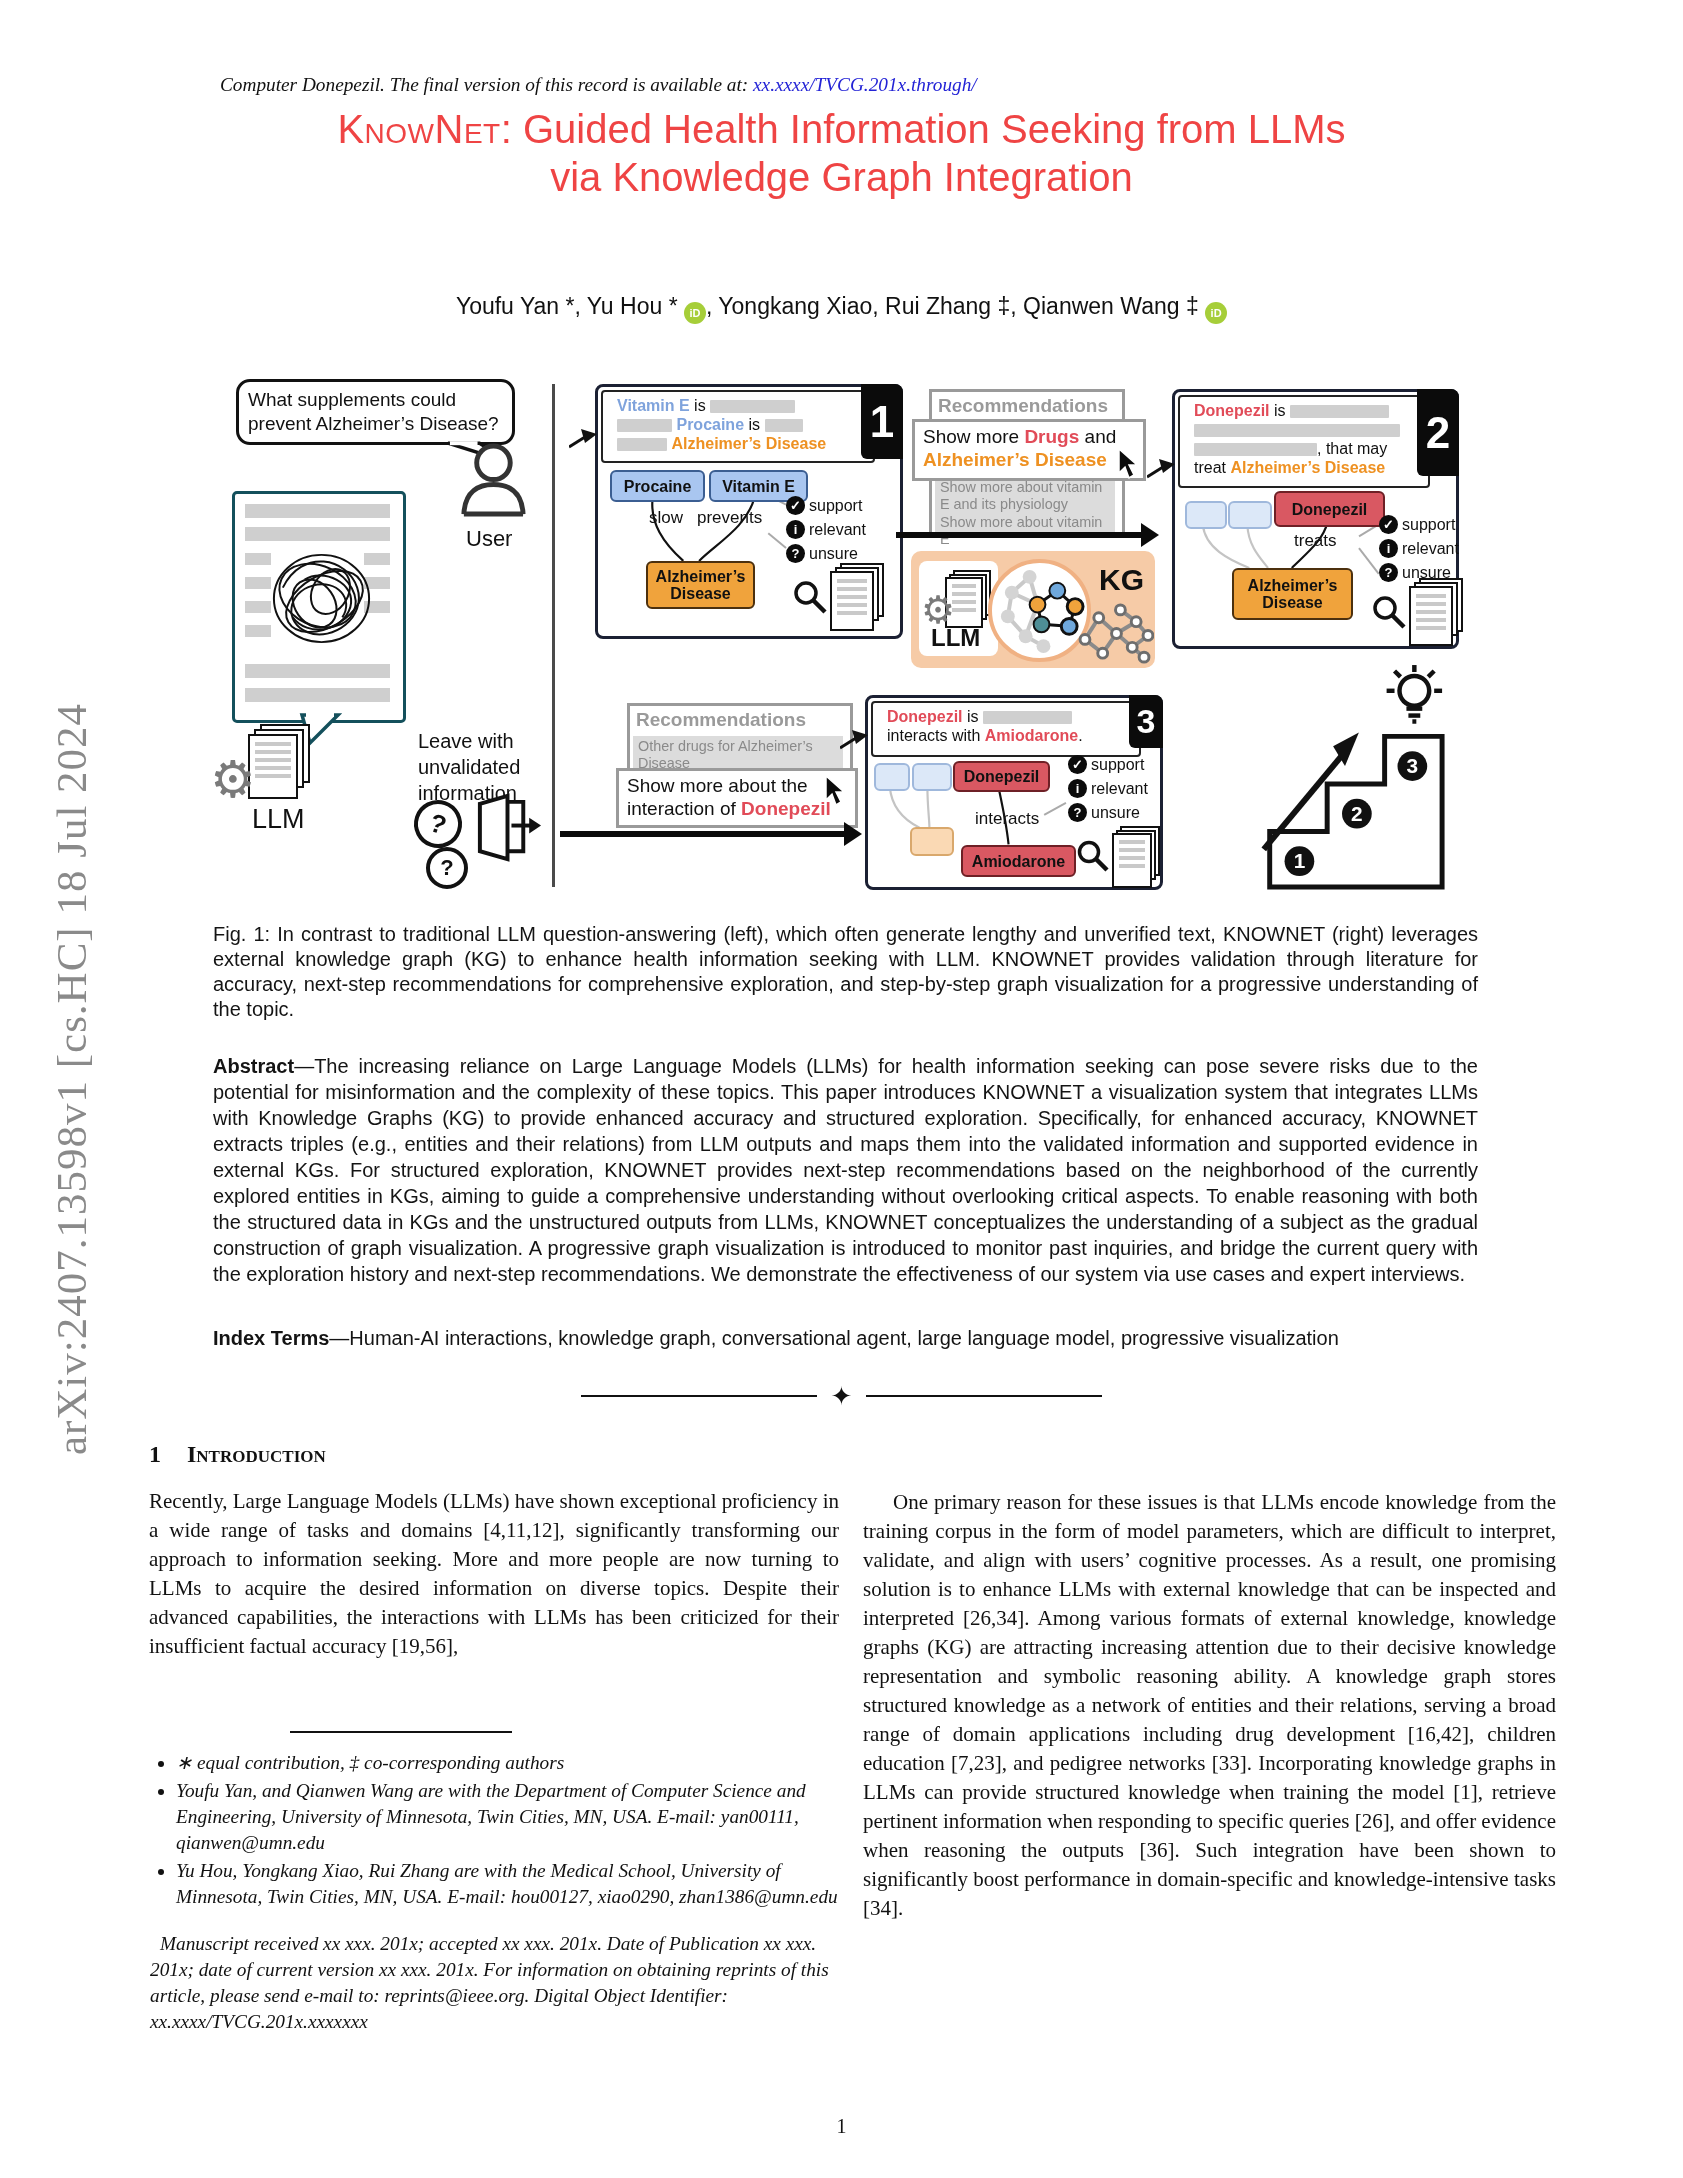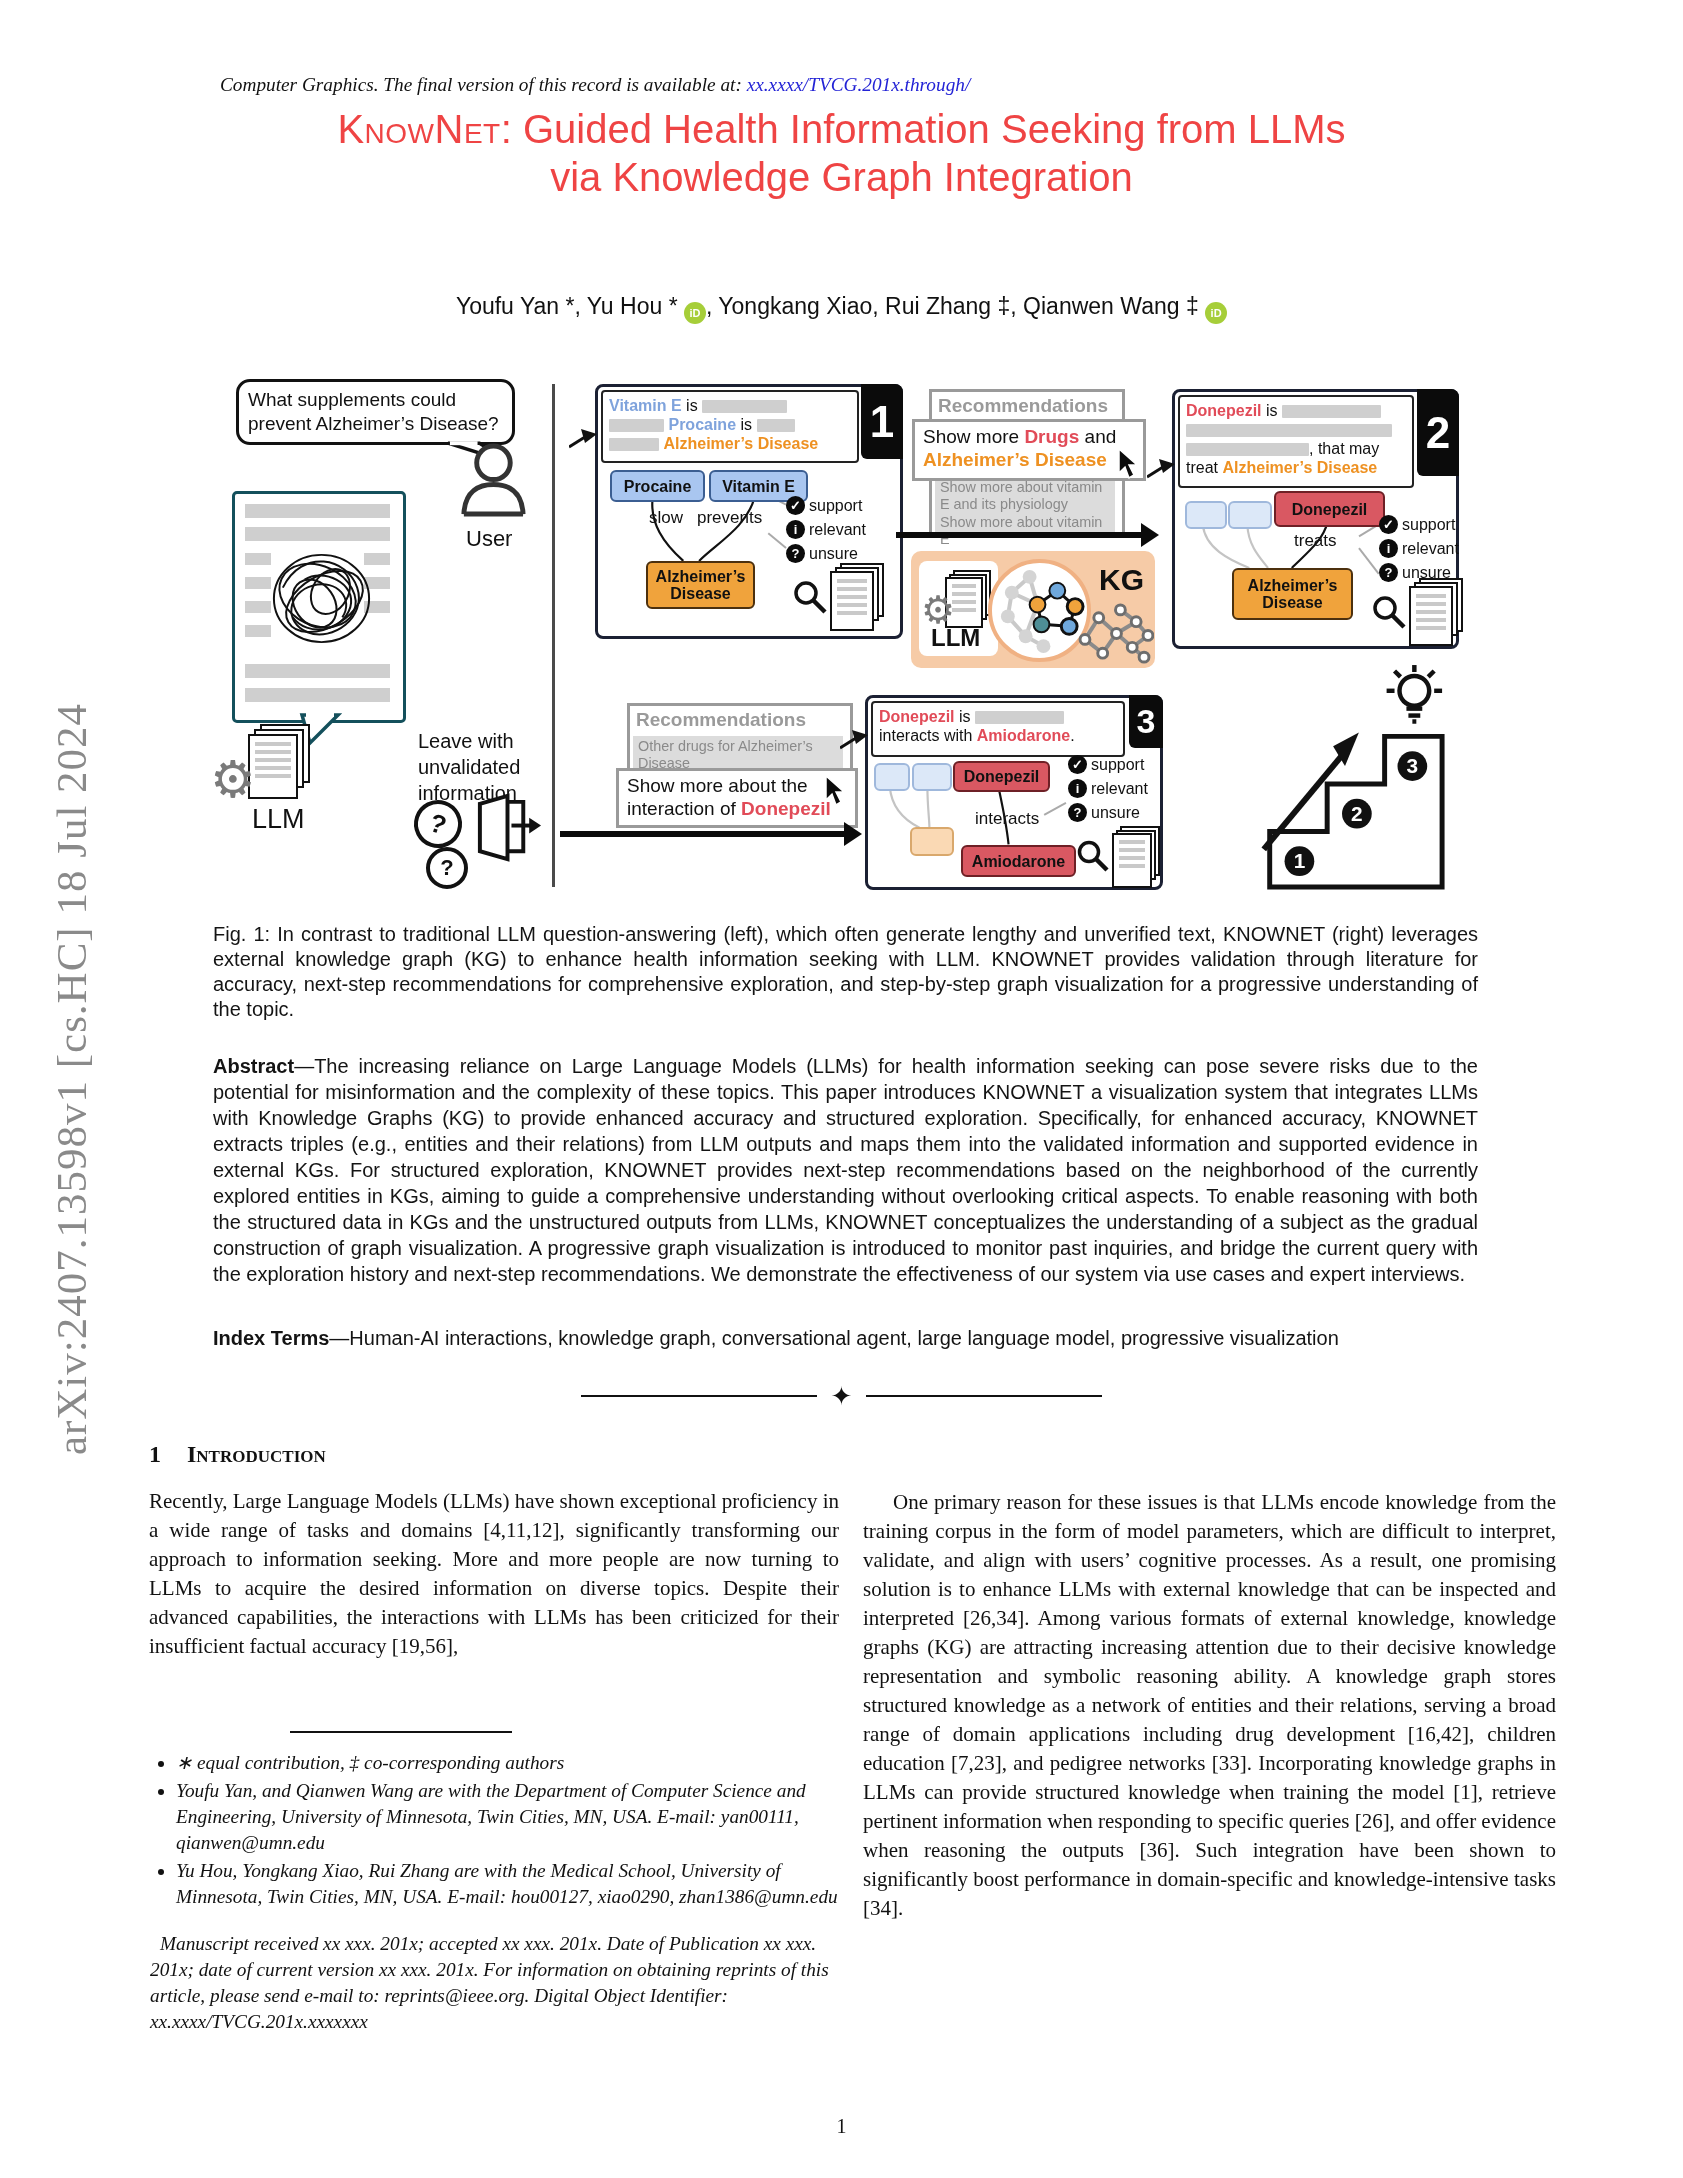--- a/index.html
+++ b/index.html
@@ -32,21 +32,21 @@
   .gbar{position:absolute;background:#cfcfcf;}
   .fig-label{position:absolute;font-family:"Liberation Sans",sans-serif;color:#111;}
   .leave{position:absolute;left:269px;top:352px;width:134px;font:20px/26px "Liberation Sans",sans-serif;}
   .qcirc{position:absolute;border:4px solid #111;border-radius:50%;background:#fff;color:#111;
     text-align:center;font-family:"Liberation Sans",sans-serif;font-weight:bold;}
 
   .panel{position:absolute;border:3px solid #1b2033;border-radius:8px;background:#fff;}
   .badge{position:absolute;top:-3px;right:-3px;background:#0b0b0b;color:#fff;text-align:center;
     border-radius:0 8px 0 6px;font-family:"Liberation Sans",sans-serif;font-weight:bold;}
   .msg{position:absolute;left:3px;top:3px;border:2.5px solid #222;border-radius:4px;background:#fff;
-    padding:4px 6px;font:16px/19px "Liberation Sans",sans-serif;white-space:nowrap;}
+    padding:4px 14px;font:16px/19px "Liberation Sans",sans-serif;white-space:nowrap;}
   .ent{font-weight:bold;}
   .ent.blue{color:#7FA3DC;}  .ent.orange{color:#EE9122;}  .ent.red{color:#E14B58;}
   .msg .plain{color:#111;}
   .bar{display:inline-block;height:13px;background:#cfcfcf;border-radius:1px;vertical-align:-2px;}
   .node{position:absolute;border:2px solid #2f3c55;border-radius:6px;display:flex;align-items:center;
     justify-content:center;text-align:center;font:bold 16px/17px "Liberation Sans",sans-serif;color:#111;}
   .node.blue{background:#A9C6F0;border-color:#3b5e92;}
   .node.orange{background:#F0A33C;border-color:#4c3witness0e;border-color:#4c300e;}
   .node.red{background:#D95862;border-color:#6e2026;}
   .node.fblue{background:#DCE8F8;border-color:#9FB8DC;}
@@ -112,21 +112,21 @@
   #pageno{position:absolute;left:0;top:2115px;width:1683px;text-align:center;
     font:20px "Liberation Serif",serif;}
 </style>
 </head>
 <body>
 
 <div id="arxiv-strip">arXiv:2407.13598v1  [cs.HC]  18 Jul 2024</div>
 
 <div id="copyright">
   <br>
-  <span>Computer Graphics. The final version of this record is available at: </span><a href="#">xx.xxxx/TVCG.201x.through/</a>
+  <span>Computer Donepezil. The final version of this record is available at: </span><a href="#">xx.xxxx/TVCG.201x.through/</a>
 </div>
 
 <div id="title">
   <span class="sc">KnowNet</span><span>: Guided Health Information Seeking from LLMs</span><br>
   <span>via Knowledge Graph Integration</span>
 </div>
 
 <div id="authors">
   <span>Youfu Yan *, Yu Hou * </span><span class="orcid">iD</span><span>, Yongkang Xiao, Rui Zhang ‡, Qianwen Wang ‡ </span><span class="orcid">iD</span>
 </div>

